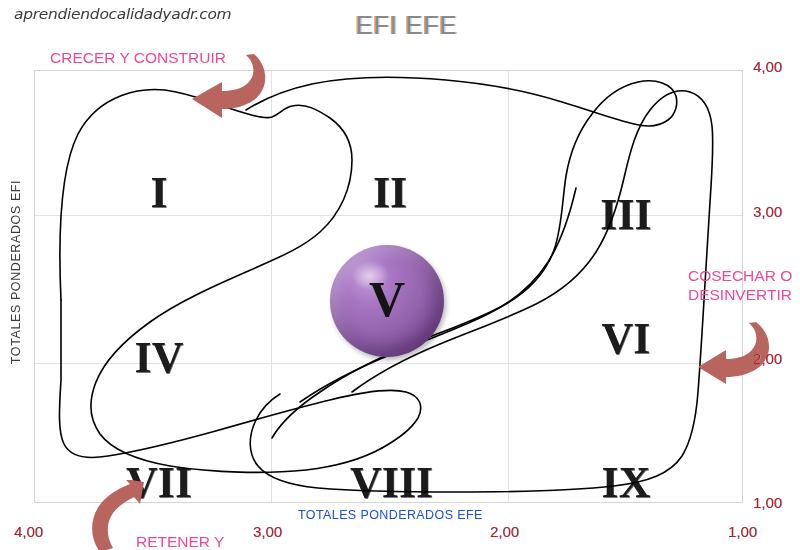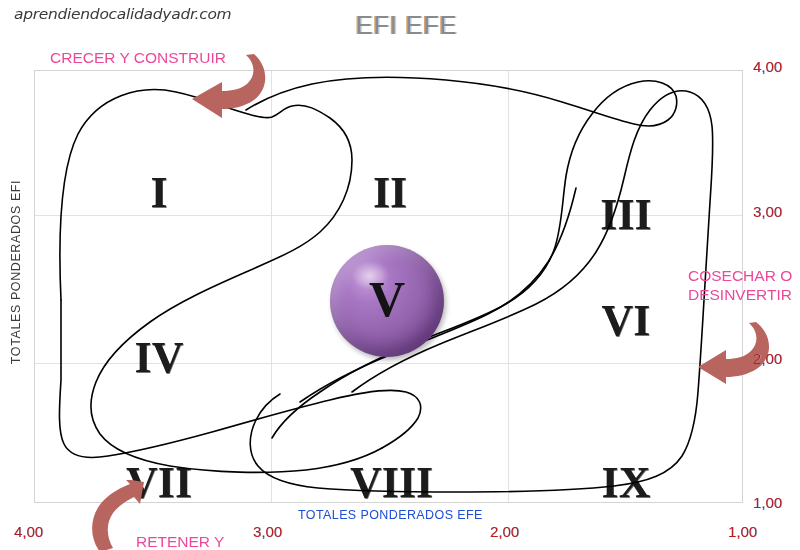--- a/index.html
+++ b/index.html
@@ -151,21 +151,21 @@
     <div class="gridline gl-h" style="top:144px;"></div>
     <div class="gridline gl-h" style="top:292px;"></div>
     <div class="gridline gl-v" style="left:236px;"></div>
     <div class="gridline gl-v" style="left:473px;"></div>
 
     <div class="cell" style="left:84px;  top:100px; width:80px;">I</div>
     <div class="cell" style="left:315px; top:100px; width:80px;">II</div>
     <div class="cell" style="left:551px; top:84px; width:80px;margin-top:38px;">III</div>
 
     <div class="cell" style="left:84px;  top:245px; width:80px;margin-top:20px;">IV</div>
-    <div class="cell" style="left:551px; top:228px; width:80px;">VI</div>
+    <div class="cell" style="left:551px; top:246px; width:80px;">VI</div>
 
     <div class="cell" style="left:84px;  top:390px; width:80px;">VII</div>
     <div class="cell" style="left:315px; top:390px; width:80px;">VIII</div>
     <div class="cell" style="left:551px; top:390px; width:80px;">IX</div>
   </div>
 
   <svg class="ink" viewBox="0 0 800 550" xmlns="http://www.w3.org/2000/svg">
     <g fill="none" stroke="#000000" stroke-width="1.6" stroke-linecap="round" stroke-linejoin="round">
 
       <path d="M61,300 C58,235 60,170 78,134 C98,96 140,84 176,92

